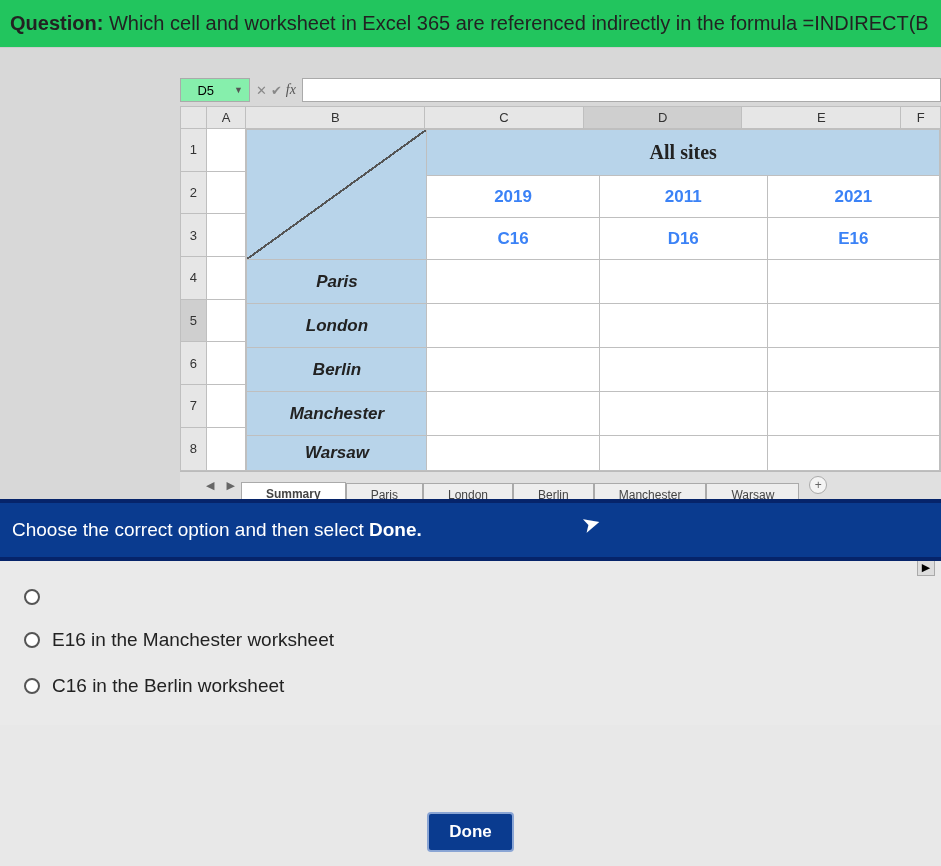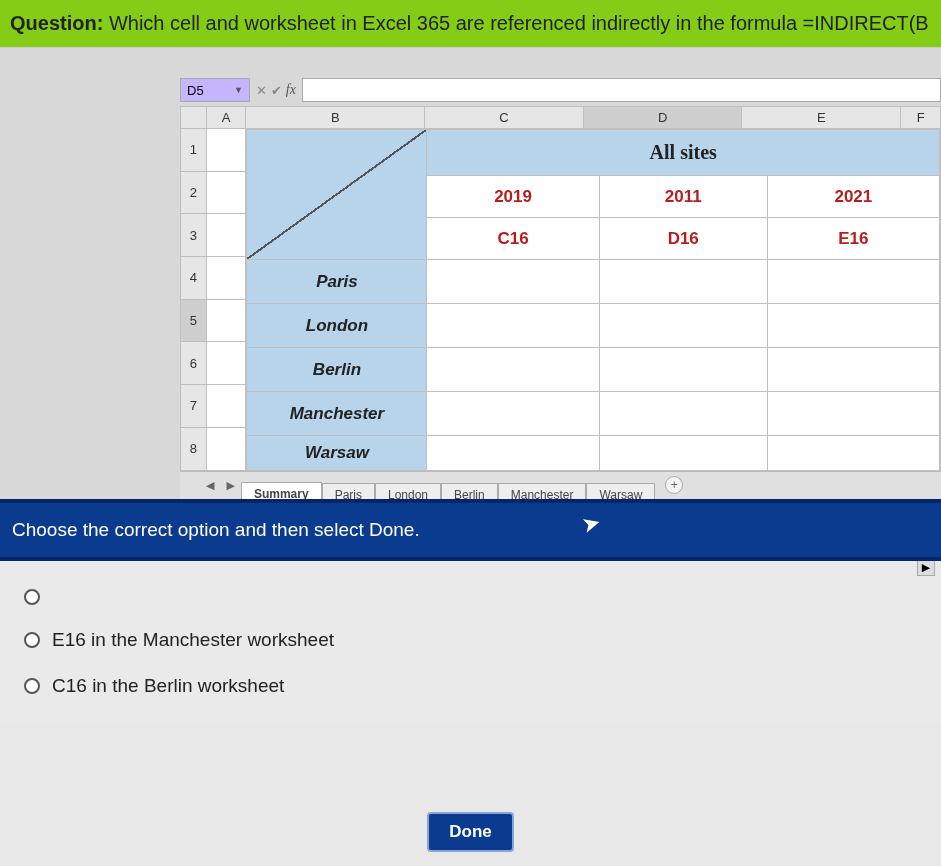--- a/index.html
+++ b/index.html
@@ -5,47 +5,47 @@
     * { box-sizing: border-box; margin: 0; padding: 0; }
     body {
       font-family: Arial, Helvetica, sans-serif;
       background: #e8e8e8;
       width: 941px;
       height: 866px;
       overflow: hidden;
       position: relative;
     }
     .question-bar {
-      background: #84cc16;
+      background: #22c55e;
       padding: 12px 10px;
       font-size: 20px;
       color: #222;
       border-bottom: 1px solid #ccc;
     }
     .question-bar b { font-weight: bold; }
     .excel-wrap {
       padding: 30px 0 0 180px;
       background: #d8d8d8;
     }
     .namebox-row {
       display: flex;
       align-items: center;
       gap: 6px;
       margin-bottom: 4px;
     }
     .namebox {
       width: 70px;
       height: 24px;
-      background: #c4b5fd;
+      background: #86efac;
       border: 1px solid #aaa;
       font-size: 13px;
       padding: 2px 6px;
       display: flex;
       align-items: center;
-      justify-content: space-between;
+      justify-content: flex-end;
       gap: 20px;
     }
     .namebox .dd { font-size: 9px; color: #555; }
     .fx-icons { display: flex; gap: 4px; font-size: 13px; color: #555; align-items:center;}
     .fx-x { color:#888; }
     .fx-check { color:#888; }
     .fx-label { font-style: italic; font-family: 'Times New Roman', serif; font-size: 14px; }
     .formula-input {
       border:1px solid #aaa; background:#fff; height:24px; flex:1; min-width:400px;
     }
@@ -82,21 +82,21 @@
       font-size: 17px;
       font-weight: bold;
       font-style: italic;
       color: #222;
     }
     .white-cell {
       background: #fff;
       border: 1px solid #7a7a7a;
       font-size: 17px;
       font-weight: bold;
-      color: #b91c1c;
+      color: #3b82f6;
     }
     .diag {
       background: #b8d4ea;
       position: relative;
     }
     .diag::after {
       content: "";
       position: absolute;
       inset: 0;
       background: linear-gradient(to bottom right, transparent calc(50% - 1px), #555 calc(50% - 1px), #555 calc(50% + 1px), transparent calc(50% + 1px));
@@ -107,21 +107,21 @@
       display: flex;
       align-items: center;
       background: #e0e0e0;
       height: 28px;
       font-size: 12px;
       border-top: 1px solid #bbb;
       padding-left: 20px;
     }
     .nav-arrow { padding: 0 6px; color:#666; font-size:11px;}
     .tab {
-      padding: 4px 12px;
+      padding: 4px 24px;
       border: 1px solid #aaa;
       border-bottom: none;
       background: #eee;
       color: #444;
       cursor: pointer;
       margin-top:18px;
     }
     .tab.active {
       background: #fff;
       font-weight: bold;
@@ -134,21 +134,21 @@
     }
     .instruction-bar {
       background: #0a3b8f;
       color: #fff;
       font-size: 19px;
       padding: 16px 12px;
       border-top: 4px solid #06246a;
       border-bottom: 4px solid #06246a;
       position: relative;
     }
-    .instruction-bar b { font-weight: normal; }
+    .instruction-bar b { font-weight: bold; }
     .cursor-arrow {
       position: absolute;
       left: 582px; top: 8px;
       color: #fff; font-size: 22px;
       transform: rotate(-15deg);
     }
     .options {
       padding: 16px 24px;
       background: #eaeaea;
       font-size: 19px;

